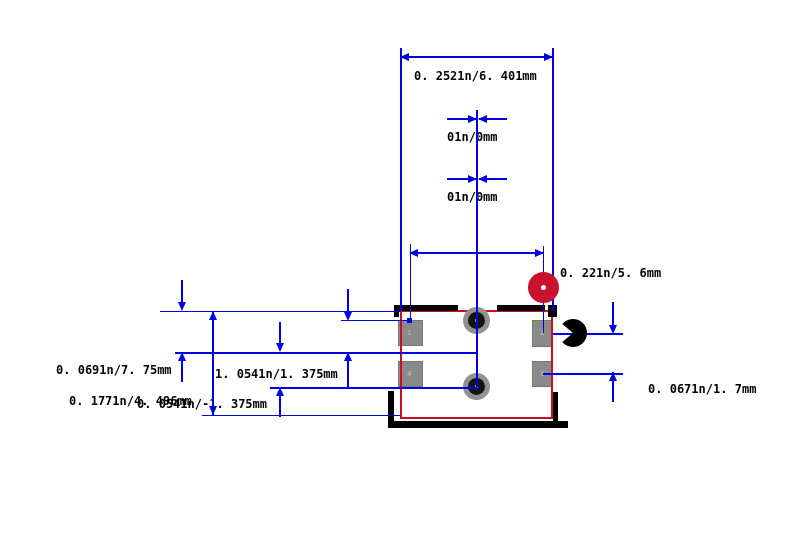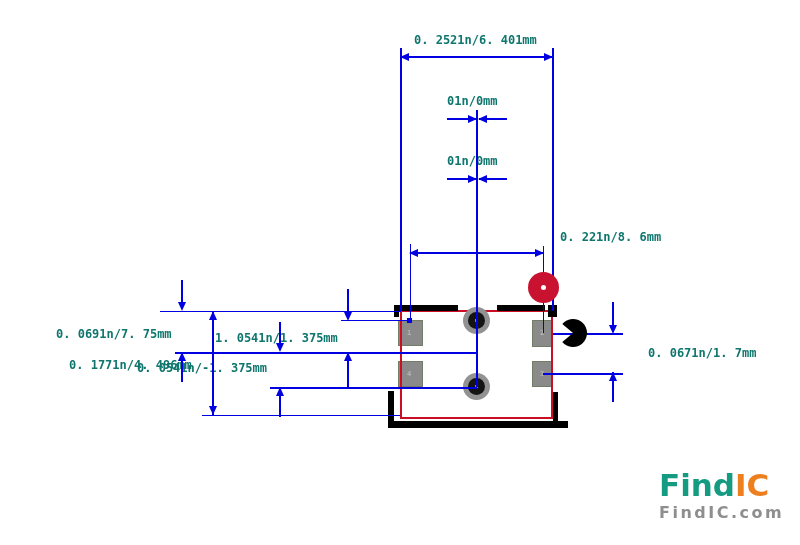--- a/index.html
+++ b/index.html
@@ -9,22 +9,22 @@
   .hl,.vl{position:absolute;background:#0000e0;z-index:6;}
   .hl{height:2px;} .vl{width:2px;}
   .hl.thin{height:1px;} .vl.thin{width:1px;}
   
   .arr{position:absolute;width:0;height:0;z-index:6;}
   .arr-left {border-top:4px solid transparent;border-bottom:4px solid transparent;border-right:9px solid #0000e0;}
   .arr-right{border-top:4px solid transparent;border-bottom:4px solid transparent;border-left:9px solid #0000e0;}
   .arr-up   {border-left:4px solid transparent;border-right:4px solid transparent;border-bottom:9px solid #0000e0;}
   .arr-down {border-left:4px solid transparent;border-right:4px solid transparent;border-top:9px solid #0000e0;}
   
-  .dim{position:absolute;color:#0f766e;font:bold 12px "DejaVu Sans Mono","Liberation Mono",monospace;
-       white-space:pre;z-index:6;letter-spacing:0;}
+  .dim{position:absolute;color:#000000;font:bold 12px "DejaVu Sans Mono","Liberation Mono",monospace;
+       white-space:pre;z-index:6;letter-spacing:0;margin-top:36px;}
   
   .outline{position:absolute;border:2px solid #cc0e24;box-sizing:border-box;background:transparent;z-index:3;}
   .pad{position:absolute;background:#8a8a8a;border:1px solid rgba(95,115,75,.55);box-sizing:border-box;z-index:2;}
   .padnum{position:absolute;color:#b4b4b4;font:bold 7px "DejaVu Sans Mono",monospace;z-index:5;}
   .hole-outer{position:absolute;width:27px;height:27px;border-radius:50%;background:#929292;z-index:5;}
   .hole-inner{position:absolute;left:5px;top:5px;width:17px;height:17px;border-radius:50%;background:#141414;}
   .hole-dot{position:absolute;left:12px;top:12px;width:3px;height:3px;background:#8a8a8a;}
   .silk{position:absolute;background:#000;z-index:4;}
   .marker-red{position:absolute;left:528px;top:272px;width:31px;height:31px;border-radius:50%;background:#c81230;z-index:7;}
   .marker-hole{position:absolute;left:13px;top:13px;width:5px;height:5px;border-radius:50%;background:#fff;}
@@ -36,21 +36,21 @@
   .logo-sub{font-size:16px;font-weight:bold;color:#8e8e8e;letter-spacing:2.5px;line-height:17px;margin-top:2px;}
 </style>
 </head>
 <body>
 
 <div id="canvas">
 
   <div class="dim" style="left:414px;top:33px;">0. 2521n/6. 401mm</div>
   <div class="dim" style="left:447px;top:94px;">01n/0mm</div>
   <div class="dim" style="left:447px;top:154px;">01n/0mm</div>
-  <div class="dim" style="left:560px;top:230px;">0. 221n/8. 6mm</div>
+  <div class="dim" style="left:560px;top:230px;">0. 221n/5. 6mm</div>
   <div class="dim" style="left:56px;top:327px;">0. 0691n/7. 75mm</div>
   <div class="dim" style="left:215px;top:331px;">1. 0541n/1. 375mm</div>
   <div class="dim" style="left:69px;top:358px;">0. 1771n/4. 496mm</div>
   <div class="dim" style="left:137px;top:361px;">0. 0541n/-1. 375mm</div>
   <div class="dim" style="left:648px;top:346px;">0. 0671n/1. 7mm</div>
 
   <div class="hl" style="left:401px;top:56px;width:151px;"></div>
   <div class="arr arr-left" style="left:400px;top:53px;"></div>
   <div class="arr arr-right" style="left:544px;top:53px;"></div>
 
@@ -136,18 +136,14 @@
   <div class="silk" style="left:553px;top:392px;width:5px;height:36px;"></div>
 
   <div class="marker-red">
     <div class="marker-hole"></div>
   </div>
 
   <svg width="28" height="28" style="position:absolute;left:559px;top:319px;z-index:7;">
     <path d="M 14 14 L 3.3 5 A 14 14 0 1 1 3.3 23 Z" fill="#000000"></path>
   </svg>
 
-  <div class="logo">
-    <div class="logo-main"><span class="logo-teal">Find</span><span class="logo-orange">IC</span></div>
-    <div class="logo-sub">FindIC.com</div>
-  </div>
 
 </div>
 
 </body></html>

